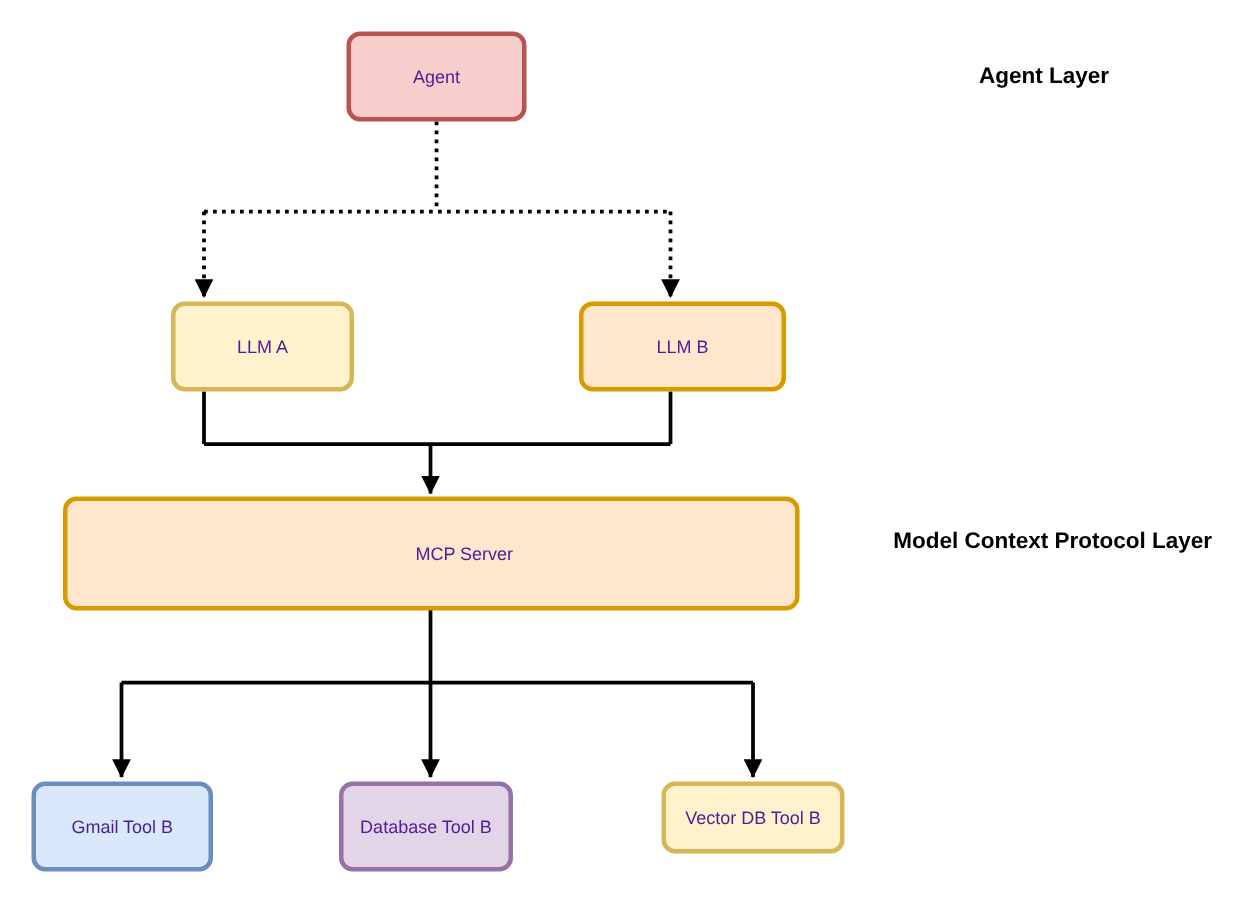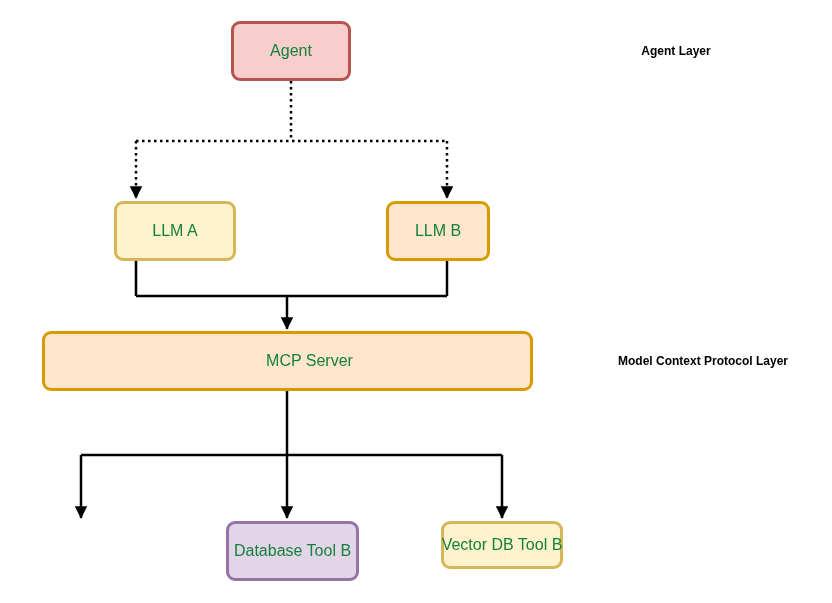--- a/index.html
+++ b/index.html
@@ -31,33 +31,33 @@
     fill:var(--connector,#000000);
   }
   .node{
     position:absolute;
     box-sizing:border-box;
     border:3px solid #666;
     border-radius:9px;
     display:flex;
     align-items:center;
     justify-content:center;
-    font-size:16px;
-    color:#15803d;
+    font-size:12px;
+    color:#4c1d95;
     text-align:left;
   }
   .node-label{white-space:nowrap;}
   .layer-label{
     position:absolute;
-    left:564px;
+    left:584px;
     width:224px;
     height:18px;
     line-height:18px;
     text-align:center;
-    font-size:12px;
+    font-size:15px;
     font-weight:bold;
     color:#000000;
     white-space:nowrap;
   }
 </style>
 </head>
 <body>
 
 <div class="canvas">
 
@@ -86,30 +86,33 @@
   </svg>
 
   <div class="node" style="left: 231px; top: 21px; width: 120px; height: 60px; background-color: rgb(248, 206, 204); border-color: rgb(184, 84, 80);">
     <span class="node-label">Agent</span>
   </div>
 
   <div class="node" style="left: 75px; top: 201px; width: 122px; height: 60px; background-color: rgb(255, 242, 204); border-color: rgb(214, 182, 86); margin-left: 39px;">
     <span class="node-label">LLM A</span>
   </div>
 
-  <div class="node" style="left: 386px; top: 201px; width: 104px; height: 60px; background-color: rgb(255, 230, 204); border-color: rgb(215, 155, 0);">
+  <div class="node" style="left: 386px; top: 201px; width: 138px; height: 60px; background-color: rgb(255, 230, 204); border-color: rgb(215, 155, 0);">
     <span class="node-label">LLM B</span>
   </div>
 
-  <div class="node" style="left: 42px; top: 331px; width: 491px; height: 60px; background-color: rgb(255, 230, 204); border-color: rgb(215, 155, 0); padding-left: 44px;">
+  <div class="node" style="left: 42px; top: 331px; width: 491px; height: 76px; background-color: rgb(255, 230, 204); border-color: rgb(215, 155, 0); padding-left: 44px;">
     <span class="node-label">MCP Server</span>
   </div>
 
+  <div class="node" style="left: 21px; top: 521px; width: 121px; height: 60px; background-color: rgb(218, 232, 252); border-color: rgb(108, 142, 191);">
+    <span class="node-label">Gmail Tool B</span>
+  </div>
 
-  <div class="node" style="left: 226px; top: 521px; width: 133px; height: 60px; background-color: rgb(225, 213, 231); border-color: rgb(150, 115, 166);">
+  <div class="node" style="left: 226px; top: 521px; width: 116px; height: 60px; background-color: rgb(225, 213, 231); border-color: rgb(150, 115, 166);">
     <span class="node-label">Database Tool B</span>
   </div>
 
   <div class="node" style="left: 441px; top: 521px; width: 122px; height: 48px; background-color: rgb(255, 242, 204); border-color: rgb(214, 182, 86);">
     <span class="node-label">Vector DB Tool B</span>
   </div>
 
   <div class="layer-label" style="top:42px;">Agent Layer</div>
   <div class="layer-label" style="top:352px;text-align:right;">Model Context Protocol Layer</div>
 

